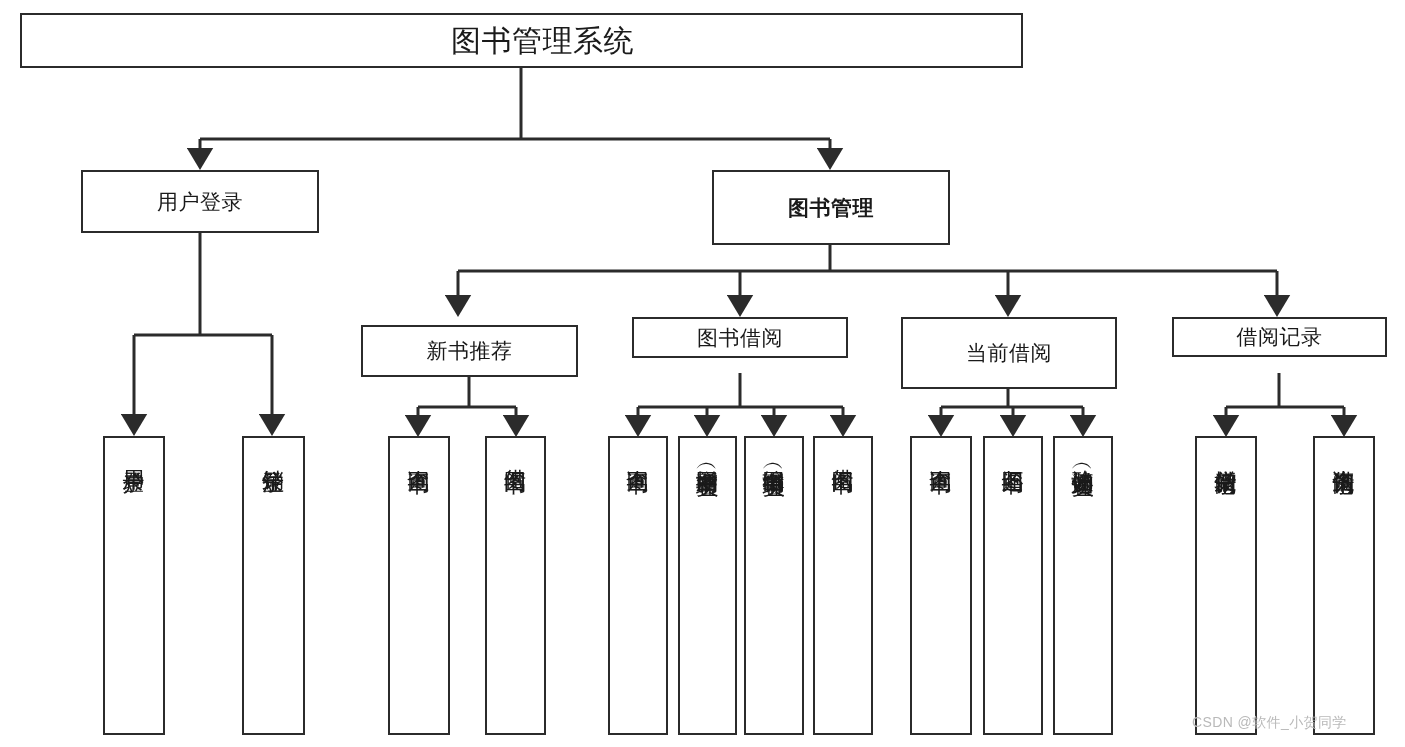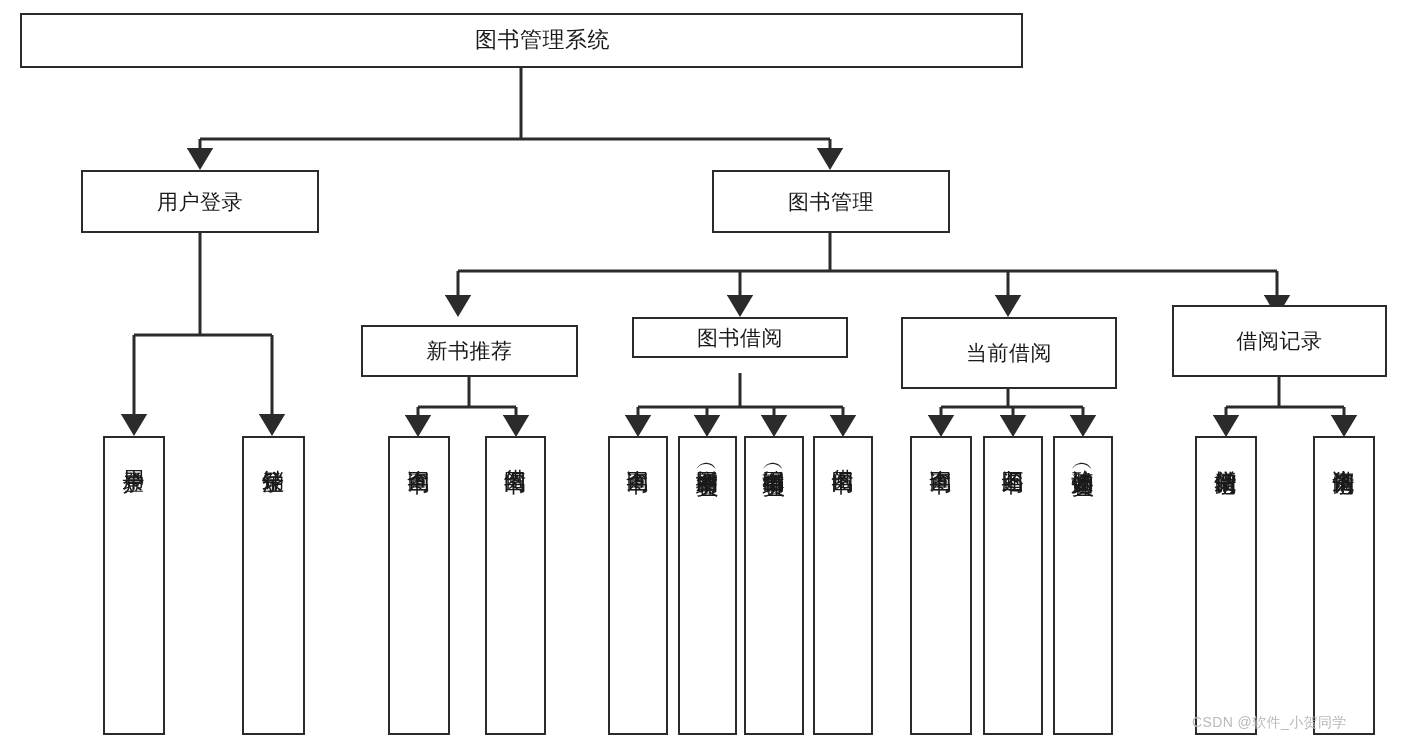--- a/index.html
+++ b/index.html
@@ -52,21 +52,21 @@
   }
   .node.vertical .node-label {
     writing-mode: vertical-rl;
     text-orientation: upright;
     font-size: 22px;
     line-height: 1.05;
     letter-spacing: 1px;
     white-space: nowrap;
   }
   #root-node .node-label {
-    font-size: 22px;
+    font-size: 30px;
     margin-left: 42px;
   }
   #watermark {
     position: absolute;
     left: 1192px;
     top: 714px;
     font-size: 14px;
     color: #b9b9b9;
     white-space: nowrap;
     letter-spacing: 0.4px;
@@ -128,34 +128,34 @@
     </g>
   </svg>
 
   <div class="node horizontal" id="root-node" style="left:20px; top:13px; width:1003px; height:55px;">
     <span class="node-label">图书管理系统</span>
   </div>
 
   <div class="node horizontal" style="left:81px; top:170px; width:238px; height:63px;">
     <span class="node-label">用户登录</span>
   </div>
-  <div class="node horizontal" style="left:712px; top:170px; width:238px; height:63px;">
+  <div class="node horizontal" style="left:712px; top:170px; width:238px; height:75px;font-weight:bold;">
     <span class="node-label">图书管理</span>
   </div>
 
   <div class="node horizontal" style="left:361px; top:325px; width:217px; height:52px;">
     <span class="node-label">新书推荐</span>
   </div>
   <div class="node horizontal" style="left:632px; top:317px; width:216px; height:41px;">
     <span class="node-label">图书借阅</span>
   </div>
   <div class="node horizontal" style="left:901px; top:317px; width:216px; height:72px;">
     <span class="node-label">当前借阅</span>
   </div>
-  <div class="node horizontal" style="left:1172px; top:305px; width:215px; height:72px;">
+  <div class="node horizontal" style="left:1172px; top:317px; width:215px; height:40px;">
     <span class="node-label">借阅记录</span>
   </div>
 
   <div class="node vertical" style="left:103px; top:436px; width:62px; height:299px;">
     <span class="node-label">用户登录</span>
   </div>
   <div class="node vertical" style="left:242px; top:436px; width:63px; height:299px;">
     <span class="node-label">注销登录</span>
   </div>
   <div class="node vertical" style="left:388px; top:436px; width:62px; height:299px;">

